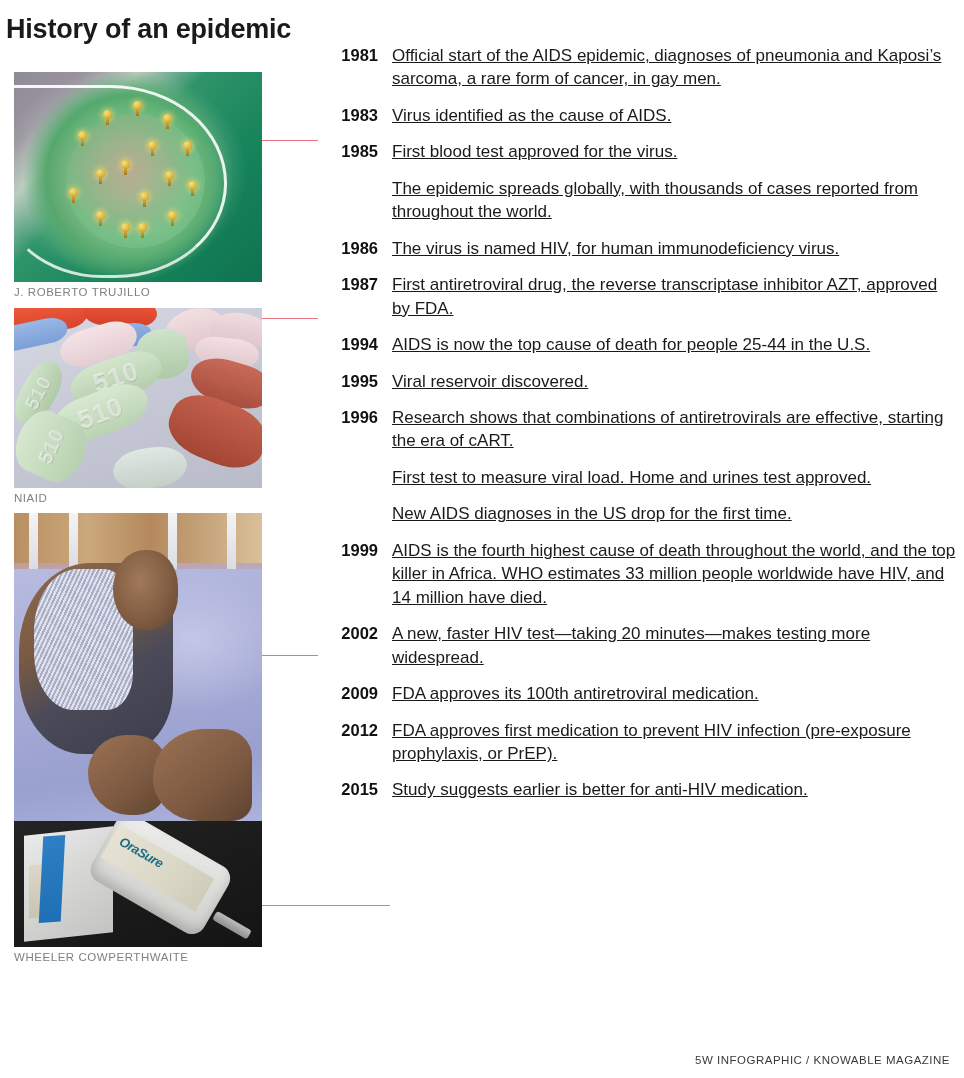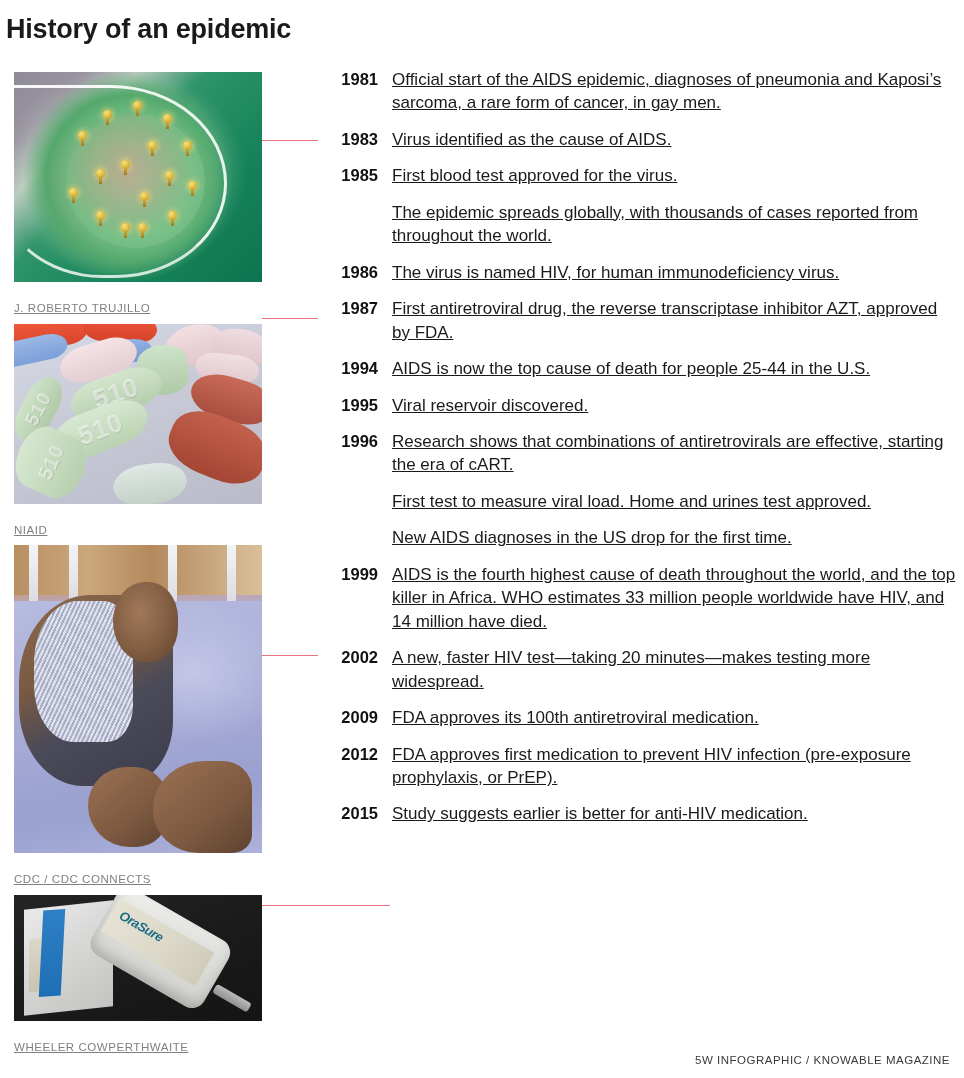--- a/index.html
+++ b/index.html
@@ -23,21 +23,21 @@
 
   
   .photo-col { position: absolute; left: 14px; top: 72px; width: 248px; }
   .photo-block { margin-bottom: 0; }
   .photo {
     width: 248px; position: relative; overflow: hidden;
     background: #cfcfcf;
   }
   .caption {
     font-size: 11.5px; color: #808080; letter-spacing: 0.55px;
-    padding: 20px 0 9px 0; line-height: 1.1; text-decoration: underline;
+    padding: 4px 0 9px 0; line-height: 1.1;
   }
 
   
   .p1 { height: 210px;
         background:
           radial-gradient(ellipse 62% 58% at 46% 52%, rgba(150,120,100,0.55) 0%, rgba(150,130,105,0.0) 58%),
           radial-gradient(circle at 46% 50%, #8fc79a 0%, #76b986 30%, #53a76c 48%, rgba(40,140,90,0) 62%),
           radial-gradient(ellipse 78% 78% at 44% 48%, rgba(205,230,210,0.85) 0%, rgba(205,230,210,0) 64%),
           linear-gradient(135deg, #8d8a96 0%, #9a94a0 16%, #b9c9bd 27%, #2f9469 42%, #16835a 70%, #0f7350 100%);
   }
@@ -145,21 +145,21 @@
     font-size: 13px; font-weight: bold; font-style: italic;
     color: #1d6c86; letter-spacing: -0.5px;
   }
   .p4 .tip {
     position:absolute; right:4%; bottom:14%; width:16%; height:8%;
     background: linear-gradient(#b9bcbb, #8e918f);
     transform: rotate(30deg); border-radius: 3px;
   }
 
   
-  .timeline { position: absolute; left: 326px; top: 68px; width: 630px; }
+  .timeline { position: absolute; left: 326px; top: 44px; width: 630px; }
   .row { display: flex; align-items: flex-start; margin-bottom: 13px; }
   .year {
     width: 52px; flex: 0 0 52px; text-align: right;
     font-size: 16.5px; font-weight: bold; color: #111;
     line-height: 1.38; padding-right: 0;
   }
   .desc {
     margin-left: 14px;
     font-size: 17px; line-height: 1.38; color: #1a1a1a; text-decoration: underline;
   }
@@ -237,21 +237,20 @@
         <div class="rail" style="left:22%"></div>
         <div class="rail" style="left:62%"></div>
         <div class="rail" style="left:86%"></div>
         <div class="sheet"></div>
         <div class="body"></div>
         <div class="gown"></div>
         <div class="head"></div>
         <div class="hand1"></div>
         <div class="hand2"></div>
       </div>
-      <div class="caption">CDC / CDC CONNECTS</div>
     </div>
 
     <div class="photo-block">
       <div class="photo p4">
         <div class="pouch"></div>
         <div class="strip2"></div>
         <div class="strip"></div>
         <div class="tube"></div>
         <div class="label">
           <span class="brand">OraSure</span>

